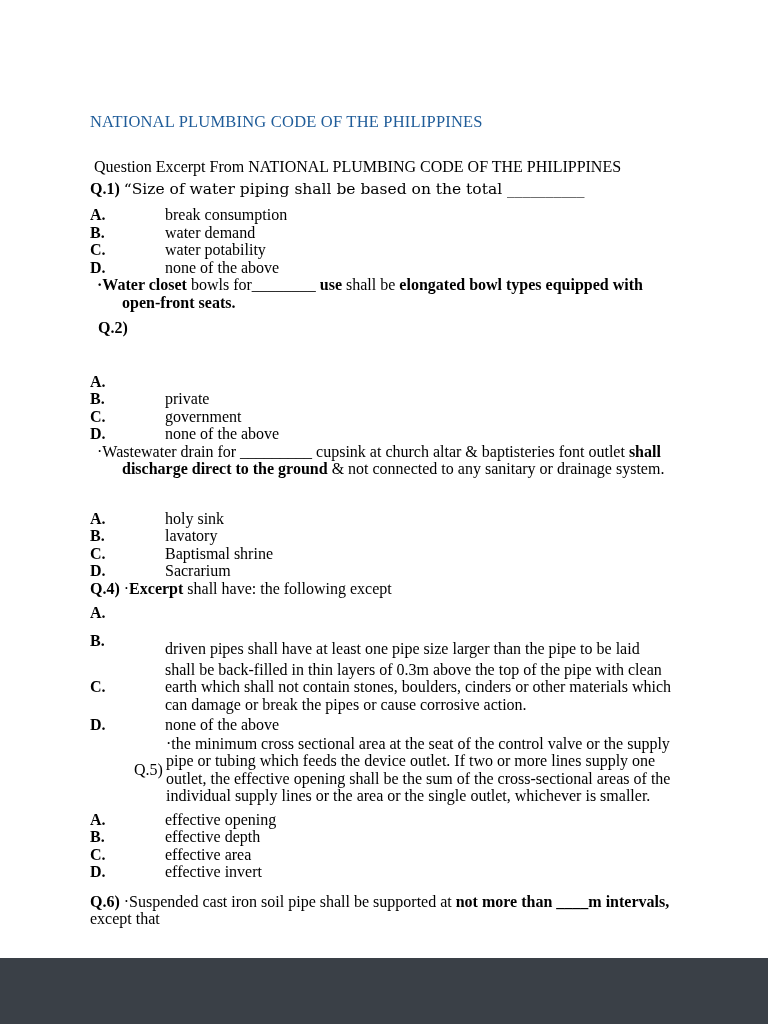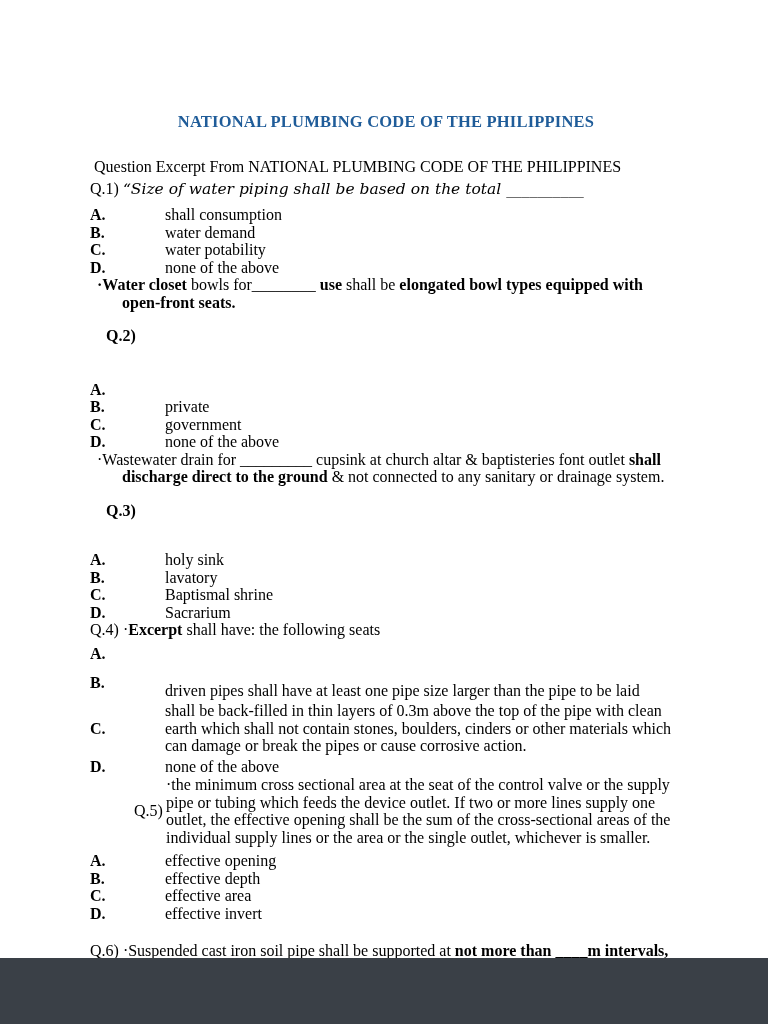--- a/index.html
+++ b/index.html
@@ -15,49 +15,47 @@
     font-family: "Liberation Serif", serif;
     font-size: 16px;
     color: #000000;
   }
   .page {
     padding: 112px 86px 0 90px;
   }
   .doc-title {
     margin: 0 0 26px 0;
     font-size: 16.5px;
-    font-weight: bold;
+    font-weight: normal;
     color: #1f5c99;
     letter-spacing: 0.2px;
     line-height: 20px;
-    text-align: center;
   }
   .subtitle {
     margin: 4px;
     line-height: 18px;
   }
   .qline {
     margin: 0;
     line-height: 18px;
   }
   .b { font-weight: bold; }
-  .qnum { font-weight: normal; }
+  .qnum { font-weight: bold; }
   .script {
-    font-style: italic;
     font-family: "DejaVu Serif", serif;
     font-size: 15.5px;
   }
   .stmt {
     margin: 0;
     padding-left: 32px;
     text-indent: -25px;
     line-height: 17.5px;
   }
   .qlabel-line {
-    margin: 16px;
+    margin: 8px;
     line-height: 17.5px;
     font-weight: bold;
   }
   .options {
     margin-top: 8px;
   }
   .options.gap-lg { margin-top: 36px; }
   .options.gap-md { margin-top: 32px; }
   .options.gap-sm { margin-top: 6px; }
   .opt {
@@ -85,21 +83,21 @@
     flex: none;
     width: 32px;
     font-weight: normal;
     margin-left: 44px;
   }
   .q5block .q5text {
     flex: 1;
     line-height: 17.5px;
   }
   .q6line {
-    margin: 20px 0 0 0;
+    margin: 12px 0 0 0;
     line-height: 17.5px;
   }
   .viewer-footer {
     position: absolute;
     left: 0;
     right: 0;
     bottom: 0;
     height: 66px;
     background: #3a4047;
   }
@@ -111,21 +109,21 @@
 
   <h1 class="doc-title">NATIONAL PLUMBING CODE OF THE PHILIPPINES</h1>
 
   <p class="subtitle">Question Excerpt From NATIONAL PLUMBING CODE OF THE PHILIPPINES</p>
 
   <div>
     <p class="qline"><span class="qnum">Q.1)</span> <span class="script">“Size of water piping shall be based on the total __________</span></p>
     <div class="options">
       <div class="opt">
           <span class="ltr">A.</span>
-          <span class="otx">shall consumption</span>
+          <span class="otx">break consumption</span>
         </div>
       <div class="opt">
           <span class="ltr">B.</span>
           <span class="otx">water demand</span>
         </div>
       <div class="opt">
           <span class="ltr">C.</span>
           <span class="otx">water potability</span>
         </div>
       <div class="opt">
@@ -152,21 +150,20 @@
         </div>
       <div class="opt">
           <span class="ltr">D.</span>
           <span class="otx">none of the above</span>
         </div>
     </div>
   </div>
 
   <div>
     <p class="stmt"><span>·Wastewater drain for _________ cupsink at church altar &amp; baptisteries font outlet </span><span class="b">shall discharge direct to the ground</span><span> &amp; not connected to any sanitary or drainage system.</span></p>
-    <p class="qlabel-line">Q.3)</p>
     <div class="options gap-md">
       <div class="opt">
           <span class="ltr">A.</span>
           <span class="otx">holy sink</span>
         </div>
       <div class="opt">
           <span class="ltr">B.</span>
           <span class="otx">lavatory</span>
         </div>
       <div class="opt">
@@ -174,21 +171,21 @@
           <span class="otx">Baptismal shrine</span>
         </div>
       <div class="opt">
           <span class="ltr">D.</span>
           <span class="otx">Sacrarium</span>
         </div>
     </div>
   </div>
 
   <div>
-    <p class="qline"><span class="qnum">Q.4)</span> <span>·</span><span class="b">Excerpt</span><span> shall have: the following seats</span></p>
+    <p class="qline"><span class="qnum">Q.4)</span> <span>·</span><span class="b">Excerpt</span><span> shall have: the following except</span></p>
     <div class="options gap-sm">
       <div class="opt">
           <span class="ltr">A.</span>
         </div>
       <div class="opt spaced tall">
           <span class="ltr">B.</span>
           <span class="otx">driven pipes shall have at least one pipe size larger than the pipe to be laid</span>
         </div>
       <div class="opt spaced">
           <span class="ltr">C.</span>

